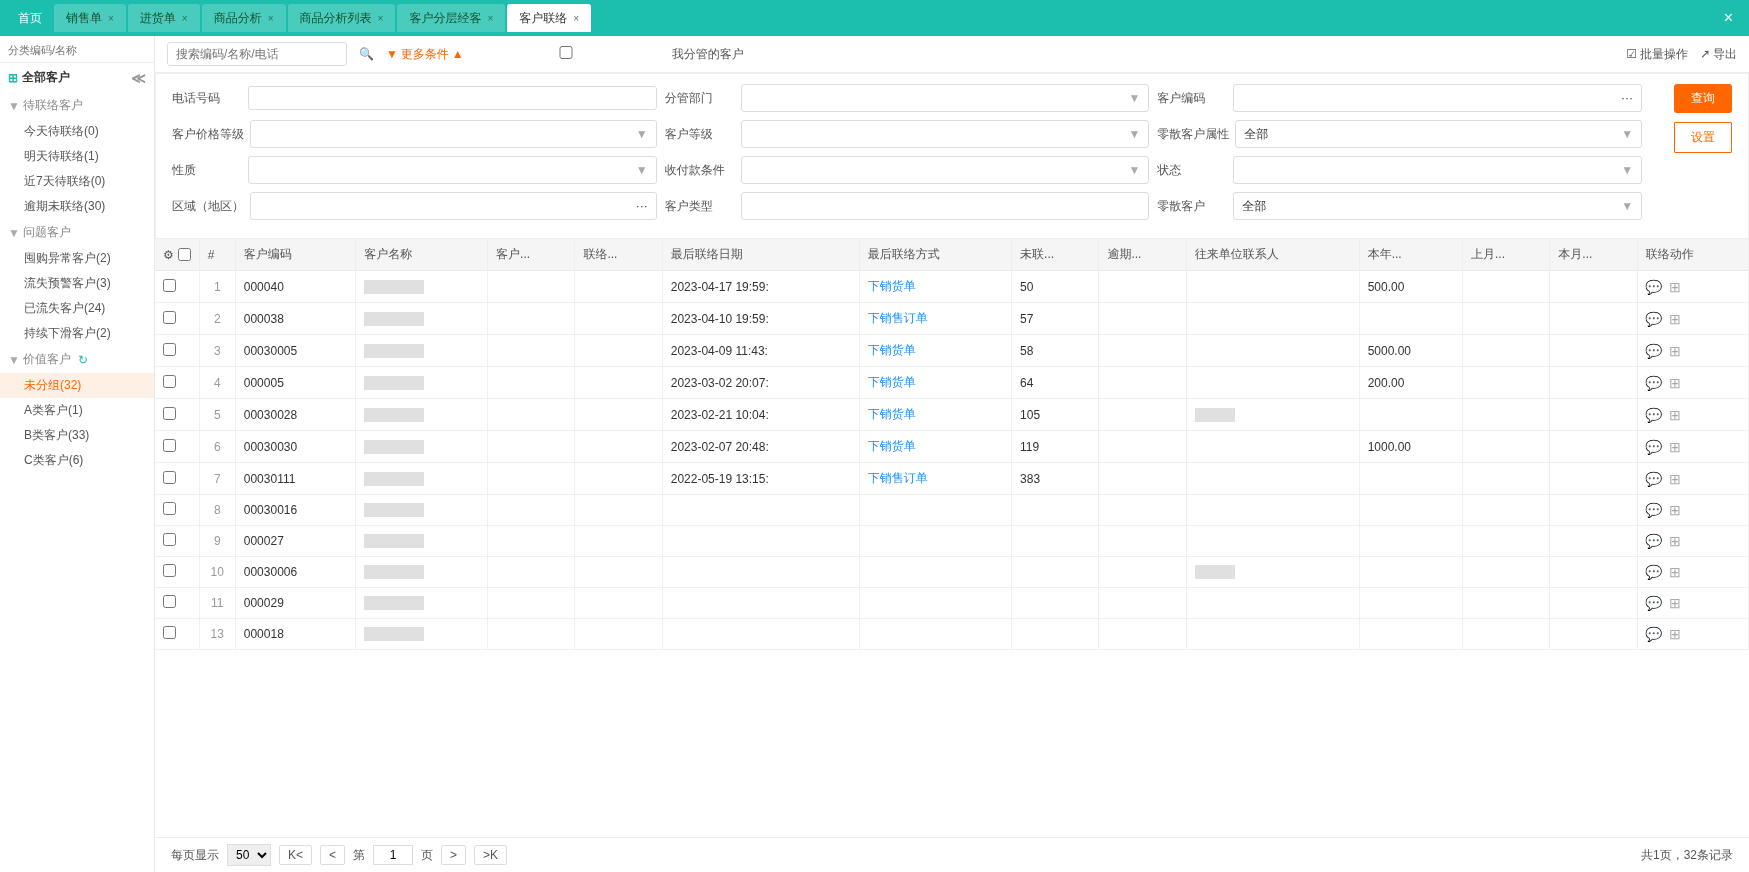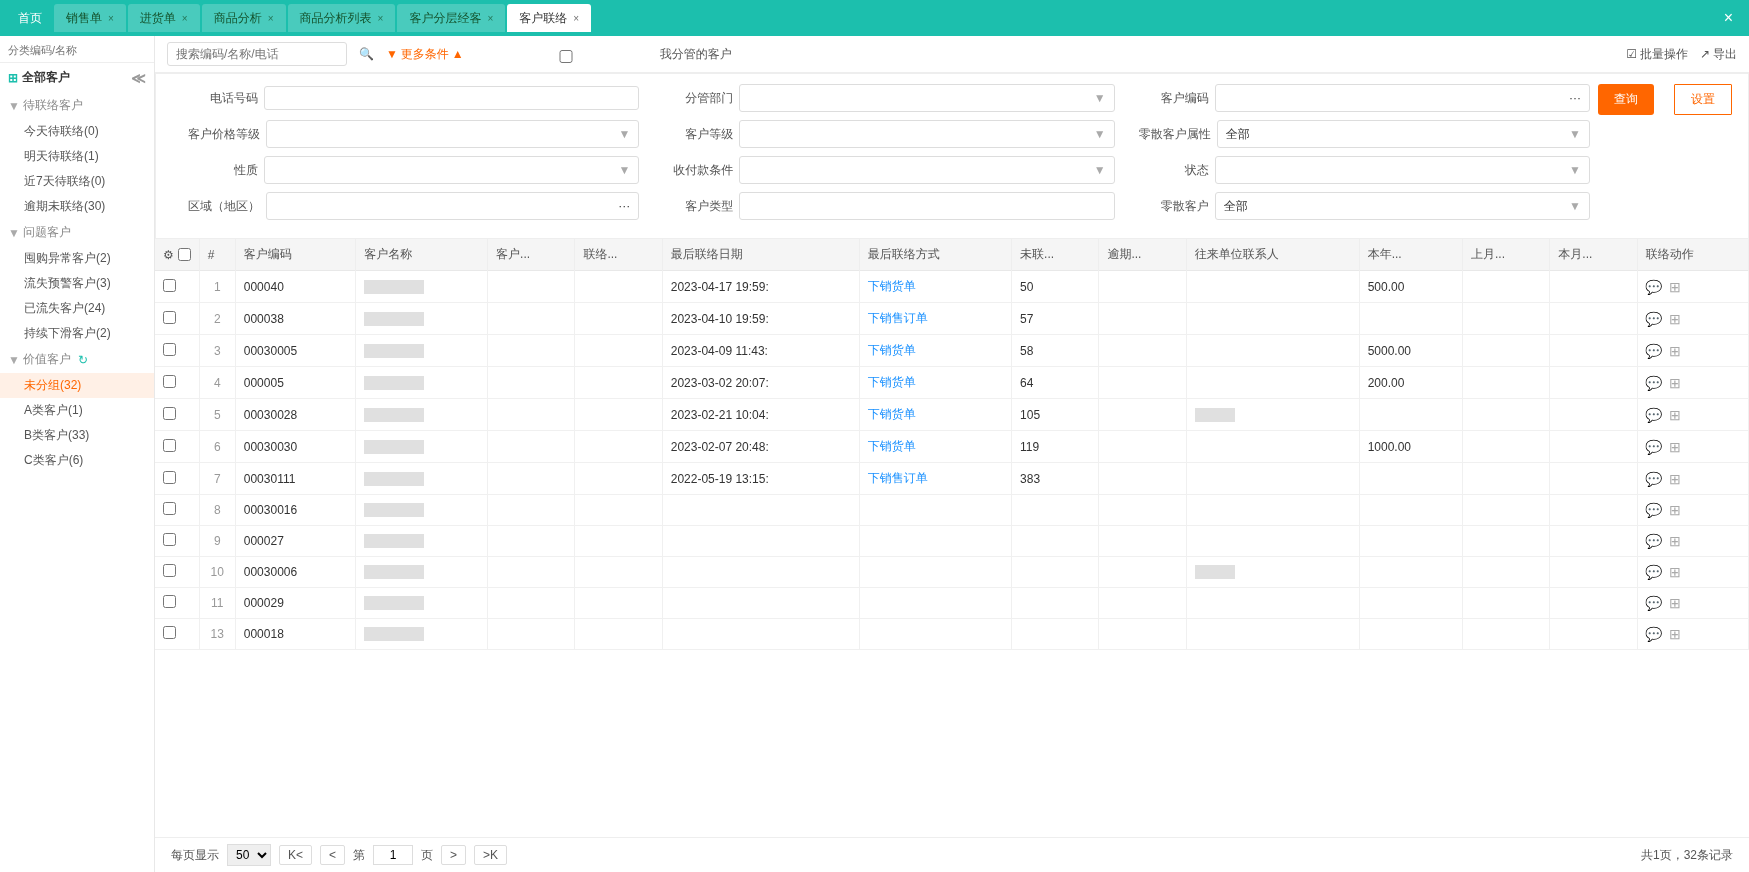--- a/index.html
+++ b/index.html
@@ -134,22 +134,22 @@
     }
     .filter-more {
       color: #ff6600;
       cursor: pointer;
       display: flex;
       align-items: center;
       gap: 3px;
     }
     .filter-checkbox {
       display: flex;
-      align-items: flex-end;
-      gap: 4px;
+      align-items: flex-start;
+      gap: 16px;
       color: #555;
     }
     .filter-bar-right {
       margin-left: auto;
       display: flex;
       gap: 12px;
       align-items: center;
     }
     .btn-link {
       color: #555;
@@ -175,22 +175,21 @@
     .adv-filter-field {
       display: flex;
       align-items: center;
       flex: 1;
       gap: 6px;
     }
     .adv-filter-label {
       color: #555;
       white-space: nowrap;
       min-width: 70px;
-      text-align: right;
-      margin-left: 16px;
+      text-align: left;
     }
     .adv-filter-input {
       flex: 1;
       border: 1px solid #ddd;
       border-radius: 3px;
       padding: 4px 8px;
       outline: none;
       background: white;
       color: #333;
     }
@@ -222,23 +221,24 @@
     .btn-reset {
       background: white;
       color: #ff6600;
       border: 1px solid #ff6600;
       border-radius: 1px;
       padding: 6px 16px;
       cursor: pointer;
     }
     .adv-filter-actions {
       display: flex;
-      flex-direction: row;
-      gap: 20px;
+      flex-direction: column;
+      gap: 9px;
       justify-content: center;
+      margin-left: 24px;
     }
 
     
     .table-wrapper {
       flex: 1;
       overflow: auto;
       background: white;
       margin: 0;
     }
     table {

